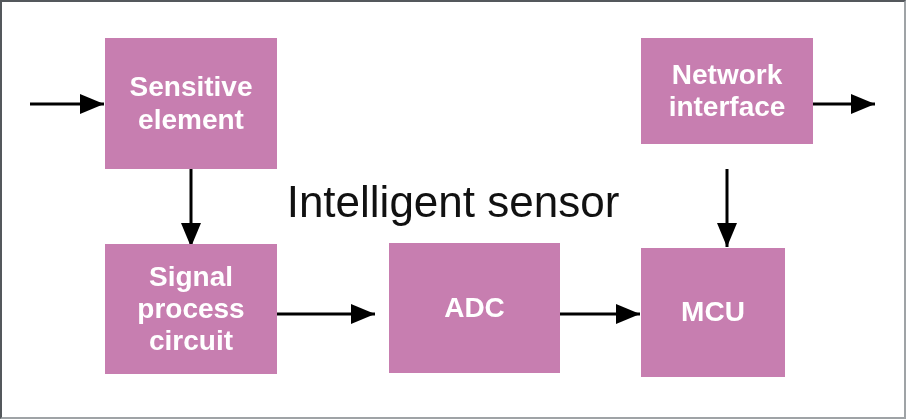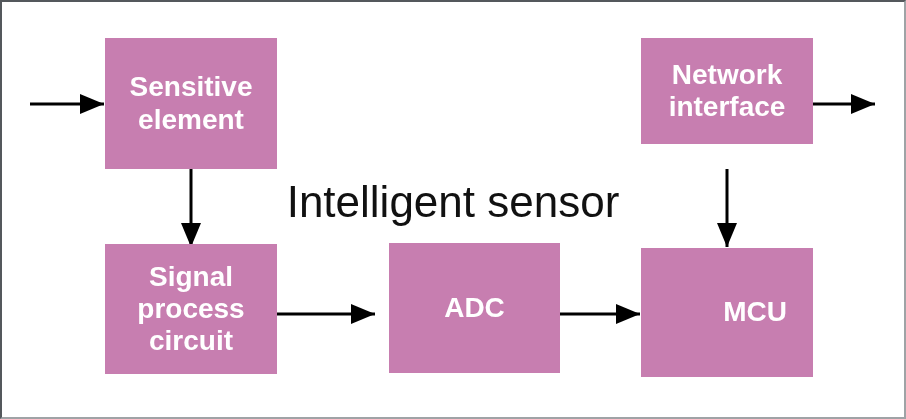--- a/index.html
+++ b/index.html
@@ -55,21 +55,21 @@
     color: var(--block-text);
     font-weight: bold;
     font-size: 28px;
     line-height: 1.15;
     padding: 0 26px;
   }
   .block-sensitive   { left: 103px; top: 36px;  width: 172px; height: 131px; }
   .block-network     { left: 639px; top: 36px;  width: 172px; height: 106px; }
   .block-signal      { left: 103px; top: 242px; width: 172px; height: 130px; }
   .block-adc         { left: 375px; top: 241px; width: 171px; height: 130px; margin-left: 12px; }
-  .block-mcu         { left: 639px; top: 246px; width: 172px; height: 129px; justify-content: flex-end; }
+  .block-mcu         { left: 639px; top: 246px; width: 144px; height: 129px; }
   .diagram-title {
     position: absolute;
     left: 0;
     right: 0;
     top: 176px;
     text-align: center;
     font-size: 44px;
     line-height: 1.1;
     color: var(--title-text);
     font-weight: normal;

